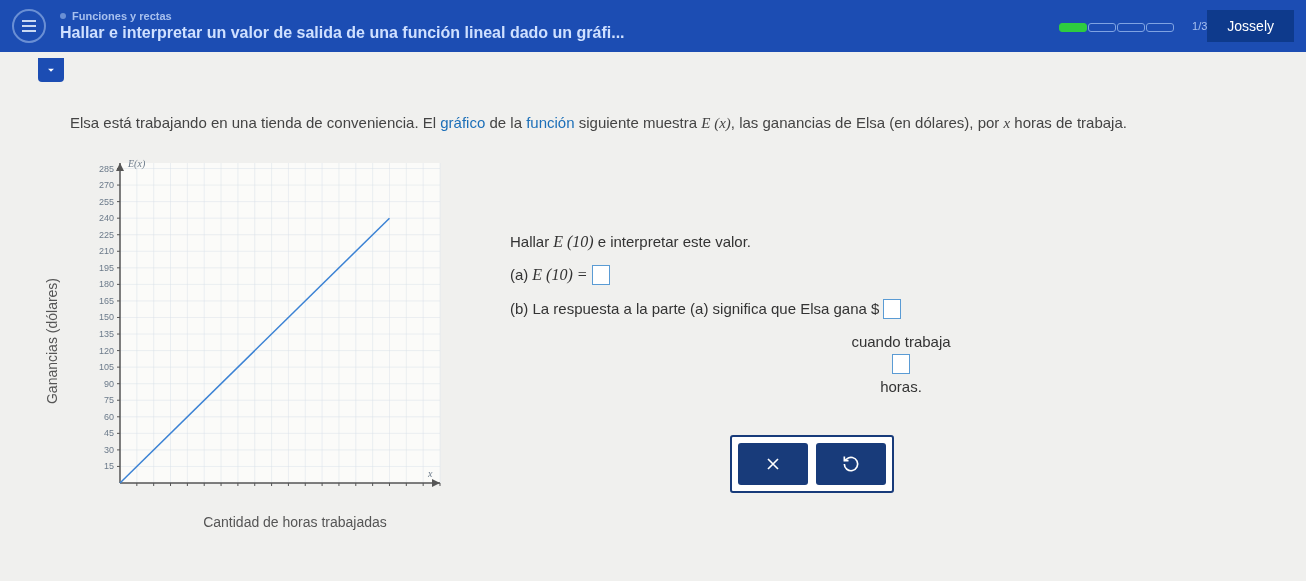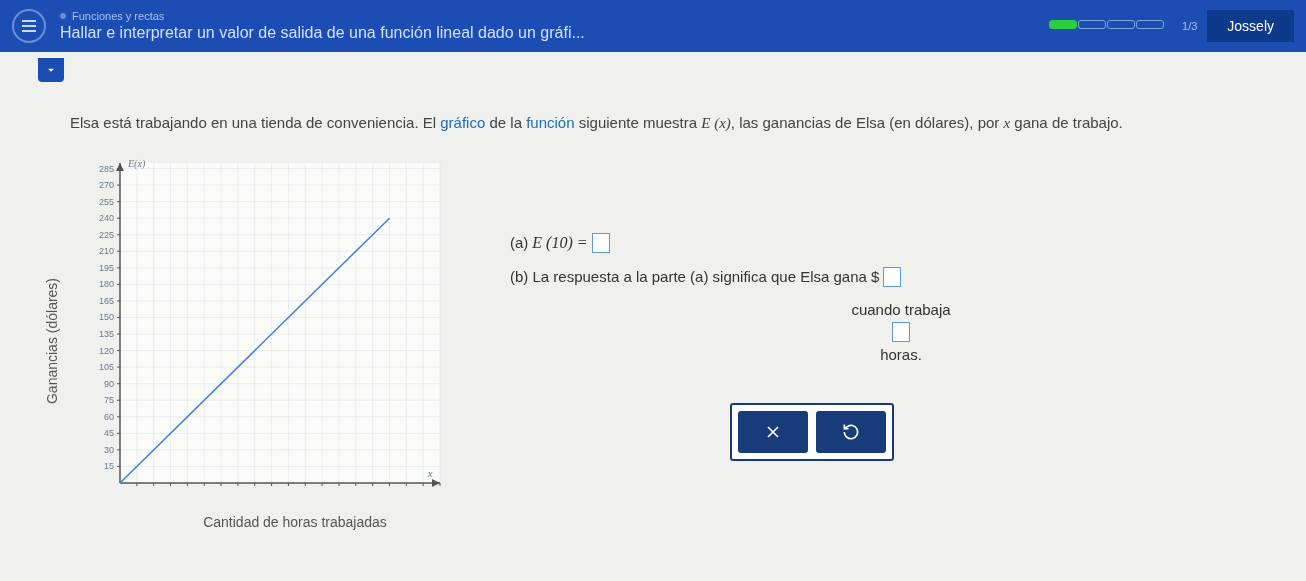--- a/index.html
+++ b/index.html
@@ -1,25 +1,25 @@
 <!DOCTYPE html>
 <html><head>
 <meta charset="utf-8">
 <style>
 * { box-sizing: border-box; margin: 0; padding: 0; }
 body { font-family: Arial, sans-serif; background: #f0f0ee; width: 1306px; height: 581px; overflow: hidden; position: relative; }
 
 .header { background: #1c4db3; color: #fff; height: 52px; display: flex; align-items: center; padding: 0 12px; position: relative; }
 .menu-btn { width: 34px; height: 34px; border: 2px solid #6a8fd4; border-radius: 50%; display: flex; flex-direction: column; justify-content: center; align-items: center; gap: 3px; margin-right: 14px; cursor: pointer; }
 .menu-btn span { width: 14px; height: 2px; background: #cad9f2; }
-.header-text { flex: 1; }
+.header-text { flex: 1; font-weight: bold; }
 .breadcrumb { font-size: 11px; color: #a7c0ee; display: flex; align-items: center; gap: 6px; margin-bottom: 2px; }
 .breadcrumb .dot { width: 6px; height: 6px; border-radius: 50%; background: #6a8fd4; }
 .subtitle { font-size: 16px; color: #cfe0ff; }
-.progress-area { display: flex; align-items: flex-start; gap: 18px; margin-right: 10px; }
+.progress-area { display: flex; align-items: flex-end; gap: 18px; }
 .progress-bar { display: flex; gap: 1px; }
 .progress-seg { width: 28px; height: 9px; border: 1px solid #7fa3e2; border-radius: 3px; background: #1c4db3; }
 .progress-seg.filled { background: #2ecc40; border-color: #2ecc40; }
 .progress-label { font-size: 11px; color: #a7c0ee; }
 .user-btn { background: #0e3a8c; color: #fff; padding: 8px 20px; font-size: 14px; border: none; cursor: pointer; }
 
 .collapse-btn { position: absolute; left: 38px; top: 58px; width: 26px; height: 24px; background: #1c4db3; display: flex; align-items: center; justify-content: center; border-radius: 0 0 4px 4px; cursor: pointer; }
 .collapse-btn svg { width: 14px; height: 14px; fill: #fff; }
 
 .content { padding: 60px 40px 20px 70px; }
@@ -74,21 +74,21 @@
 </div>
 
 <div class="collapse-btn">
   <svg viewBox="0 0 24 24">
       <path d="M7 10l5 5 5-5z"></path>
     </svg>
 </div>
 
 <div class="content">
   <p class="problem-text">
-    <span>Elsa está trabajando en una tienda de conveniencia. El </span><span class="link">gráfico</span><span> de la </span><span class="link">función</span><span> siguiente muestra </span><span class="func">E (x)</span><span>, las ganancias de Elsa (en dólares), por </span><span class="var">x</span><span> gana de trabajo.</span>
+    <span>Elsa está trabajando en una tienda de conveniencia. El </span><span class="link">gráfico</span><span> de la </span><span class="link">función</span><span> siguiente muestra </span><span class="func">E (x)</span><span>, las ganancias de Elsa (en dólares), por </span><span class="var">x</span><span> horas de trabaja.</span>
   </p>
 
   <div class="main-area">
     <div class="chart-wrap">
       <div class="y-label">Ganancias (dólares)</div>
       <svg class="chart-svg" id="chart-svg" width="380" height="360">
           <rect x="50" y="10" width="320" height="320" fill="#fbfbf9"></rect>
           <line x1="66.84210526315789" y1="10" x2="66.84210526315789" y2="330" stroke="#d8e0e8" stroke-width="0.5"></line>
           <line x1="83.68421052631578" y1="10" x2="83.68421052631578" y2="330" stroke="#d8e0e8" stroke-width="0.5"></line>
           <line x1="100.52631578947368" y1="10" x2="100.52631578947368" y2="330" stroke="#d8e0e8" stroke-width="0.5"></line>
@@ -190,20 +190,25 @@
           <line x1="370" y1="330" x2="370" y2="333" stroke="#555"></line>
           <text x="58" y="14" font-size="10" font-style="italic" font-family="Times New Roman" fill="#6b7a8a">E(x)</text>
           <polyline points="50,330 319.4736842105263,65.17241379310343" fill="none" stroke="#3b82d4" stroke-width="1.5"></polyline>
           <text x="358" y="324" font-size="10" font-style="italic" font-family="Times New Roman" fill="#6b7a8a">x</text>
         </svg>
       <div class="x-label">Cantidad de horas trabajadas</div>
     </div>
 
     <div class="questions">
       <div class="q-line">
+        <span>Hallar </span>
+        <span class="func">E (10)</span>
+        <span> e interpretar este valor.</span>
+      </div>
+      <div class="q-line">
         <span>(a) </span>
         <span class="func">E (10) = </span>
         <span class="answer-box"></span>
       </div>
       <div class="q-line">
         <span>(b) La respuesta a la parte (a) significa que Elsa gana $</span>
           <span class="answer-box dollar"></span>
       </div>
       <div class="q-line" style="margin-left:26px;flex-direction:column;">
         <span>cuando trabaja </span>

